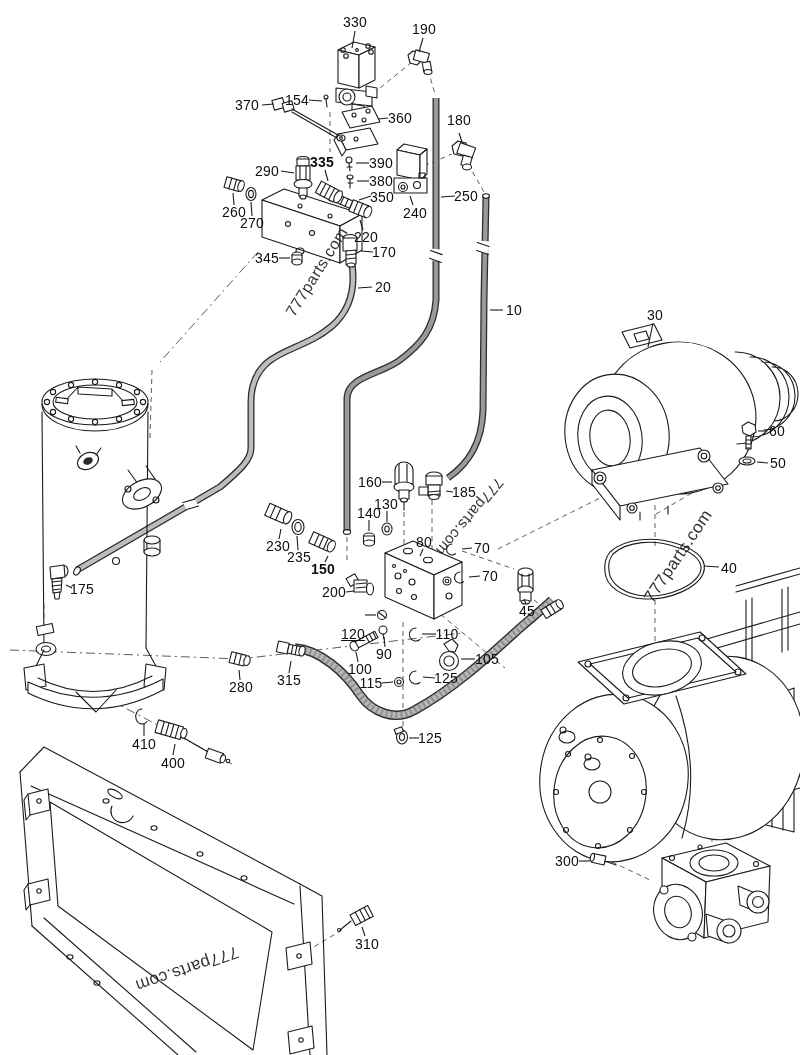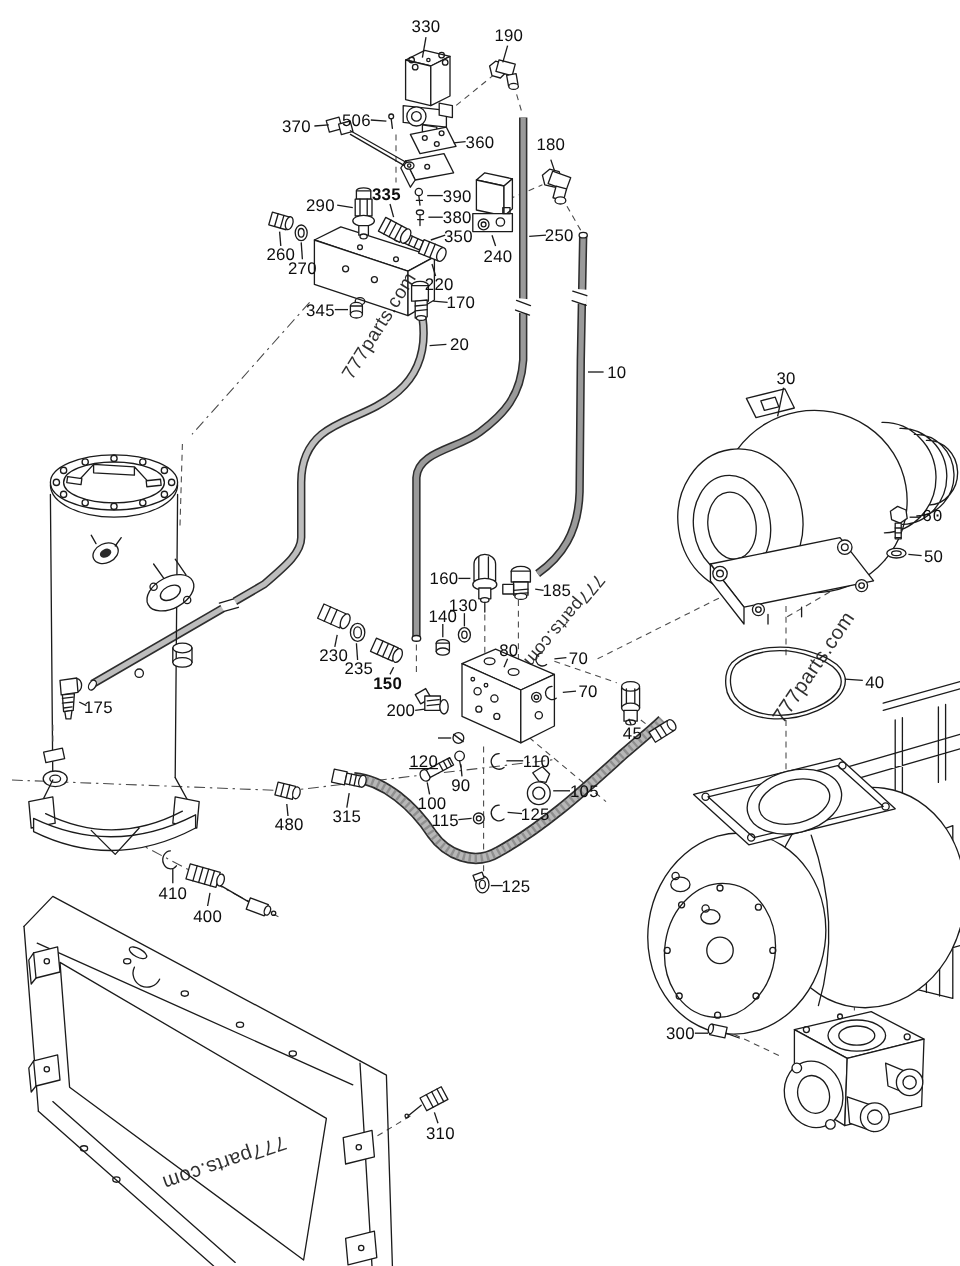--- a/index.html
+++ b/index.html
@@ -607,60 +607,60 @@
       <line x1="526" y1="604" x2="524" y2="599"></line>
       <line x1="72" y1="588" x2="66" y2="585"></line>
       <line x1="579" y1="861" x2="590" y2="861"></line>
       <line x1="365" y1="936" x2="362" y2="927"></line>
     </svg>
 
 <div id="callout-layer">
       <div class="callout" style="left: 355px; top: 22px;">330</div>
       <div class="callout" style="left: 424px; top: 29px;">190</div>
       <div class="callout" style="left: 247px; top: 105px;">370</div>
-      <div class="callout" style="left: 297px; top: 100px;">506</div>
+      <div class="callout" style="left: 297px; top: 100px;">154</div>
       <div class="callout" style="left: 400px; top: 118px;">360</div>
       <div class="callout" style="left: 459px; top: 120px;">180</div>
       <div class="callout" style="left: 267px; top: 171px;">290</div>
       <div class="callout" style="left: 322px; top: 162px; font-weight: bold;">335</div>
       <div class="callout" style="left: 381px; top: 163px;">390</div>
       <div class="callout" style="left: 381px; top: 181px;">380</div>
       <div class="callout" style="left: 382px; top: 197px;">350</div>
       <div class="callout" style="left: 234px; top: 212px;">260</div>
       <div class="callout" style="left: 252px; top: 223px;">270</div>
       <div class="callout" style="left: 415px; top: 213px;">240</div>
       <div class="callout" style="left: 466px; top: 196px;">250</div>
       <div class="callout" style="left: 366px; top: 237px;">220</div>
       <div class="callout" style="left: 384px; top: 252px;">170</div>
       <div class="callout" style="left: 267px; top: 258px;">345</div>
       <div class="callout" style="left: 383px; top: 287px;">20</div>
       <div class="callout" style="left: 514px; top: 310px;">10</div>
       <div class="callout" style="left: 655px; top: 315px;">30</div>
-      <div class="callout" style="left: 777px; top: 431px; font-family: Liberation Mono, monospace;">60</div>
+      <div class="callout" style="left: 777px; top: 431px;">60</div>
       <div class="callout" style="left: 778px; top: 463px;">50</div>
       <div class="callout" style="left: 729px; top: 568px;">40</div>
       <div class="callout" style="left: 370px; top: 482px;">160</div>
       <div class="callout" style="left: 464px; top: 492px;">185</div>
       <div class="callout" style="left: 386px; top: 504px;">130</div>
       <div class="callout" style="left: 369px; top: 513px;">140</div>
       <div class="callout" style="left: 278px; top: 546px;">230</div>
       <div class="callout" style="left: 299px; top: 557px;">235</div>
       <div class="callout" style="left: 424px; top: 542px;">80</div>
       <div class="callout" style="left: 482px; top: 548px;">70</div>
       <div class="callout" style="left: 490px; top: 576px;">70</div>
       <div class="callout" style="left: 323px; top: 569px; font-weight: bold;">150</div>
       <div class="callout" style="left: 334px; top: 592px;">200</div>
       <div class="callout" style="left: 353px; top: 634px; text-decoration: underline;">120</div>
       <div class="callout" style="left: 447px; top: 634px;">110</div>
       <div class="callout" style="left: 384px; top: 654px;">90</div>
       <div class="callout" style="left: 487px; top: 659px;">105</div>
       <div class="callout" style="left: 360px; top: 669px;">100</div>
       <div class="callout" style="left: 446px; top: 678px;">125</div>
       <div class="callout" style="left: 371px; top: 683px;">115</div>
-      <div class="callout" style="left: 241px; top: 687px;">480</div>
+      <div class="callout" style="left: 241px; top: 687px;">280</div>
       <div class="callout" style="left: 289px; top: 680px;">315</div>
       <div class="callout" style="left: 430px; top: 738px;">125</div>
       <div class="callout" style="left: 144px; top: 744px;">410</div>
       <div class="callout" style="left: 173px; top: 763px;">400</div>
       <div class="callout" style="left: 527px; top: 611px;">45</div>
       <div class="callout" style="left: 82px; top: 589px;">175</div>
       <div class="callout" style="left: 567px; top: 861px;">300</div>
       <div class="callout" style="left: 367px; top: 944px;">310</div>
     </div>
 <div id="watermark-layer">

